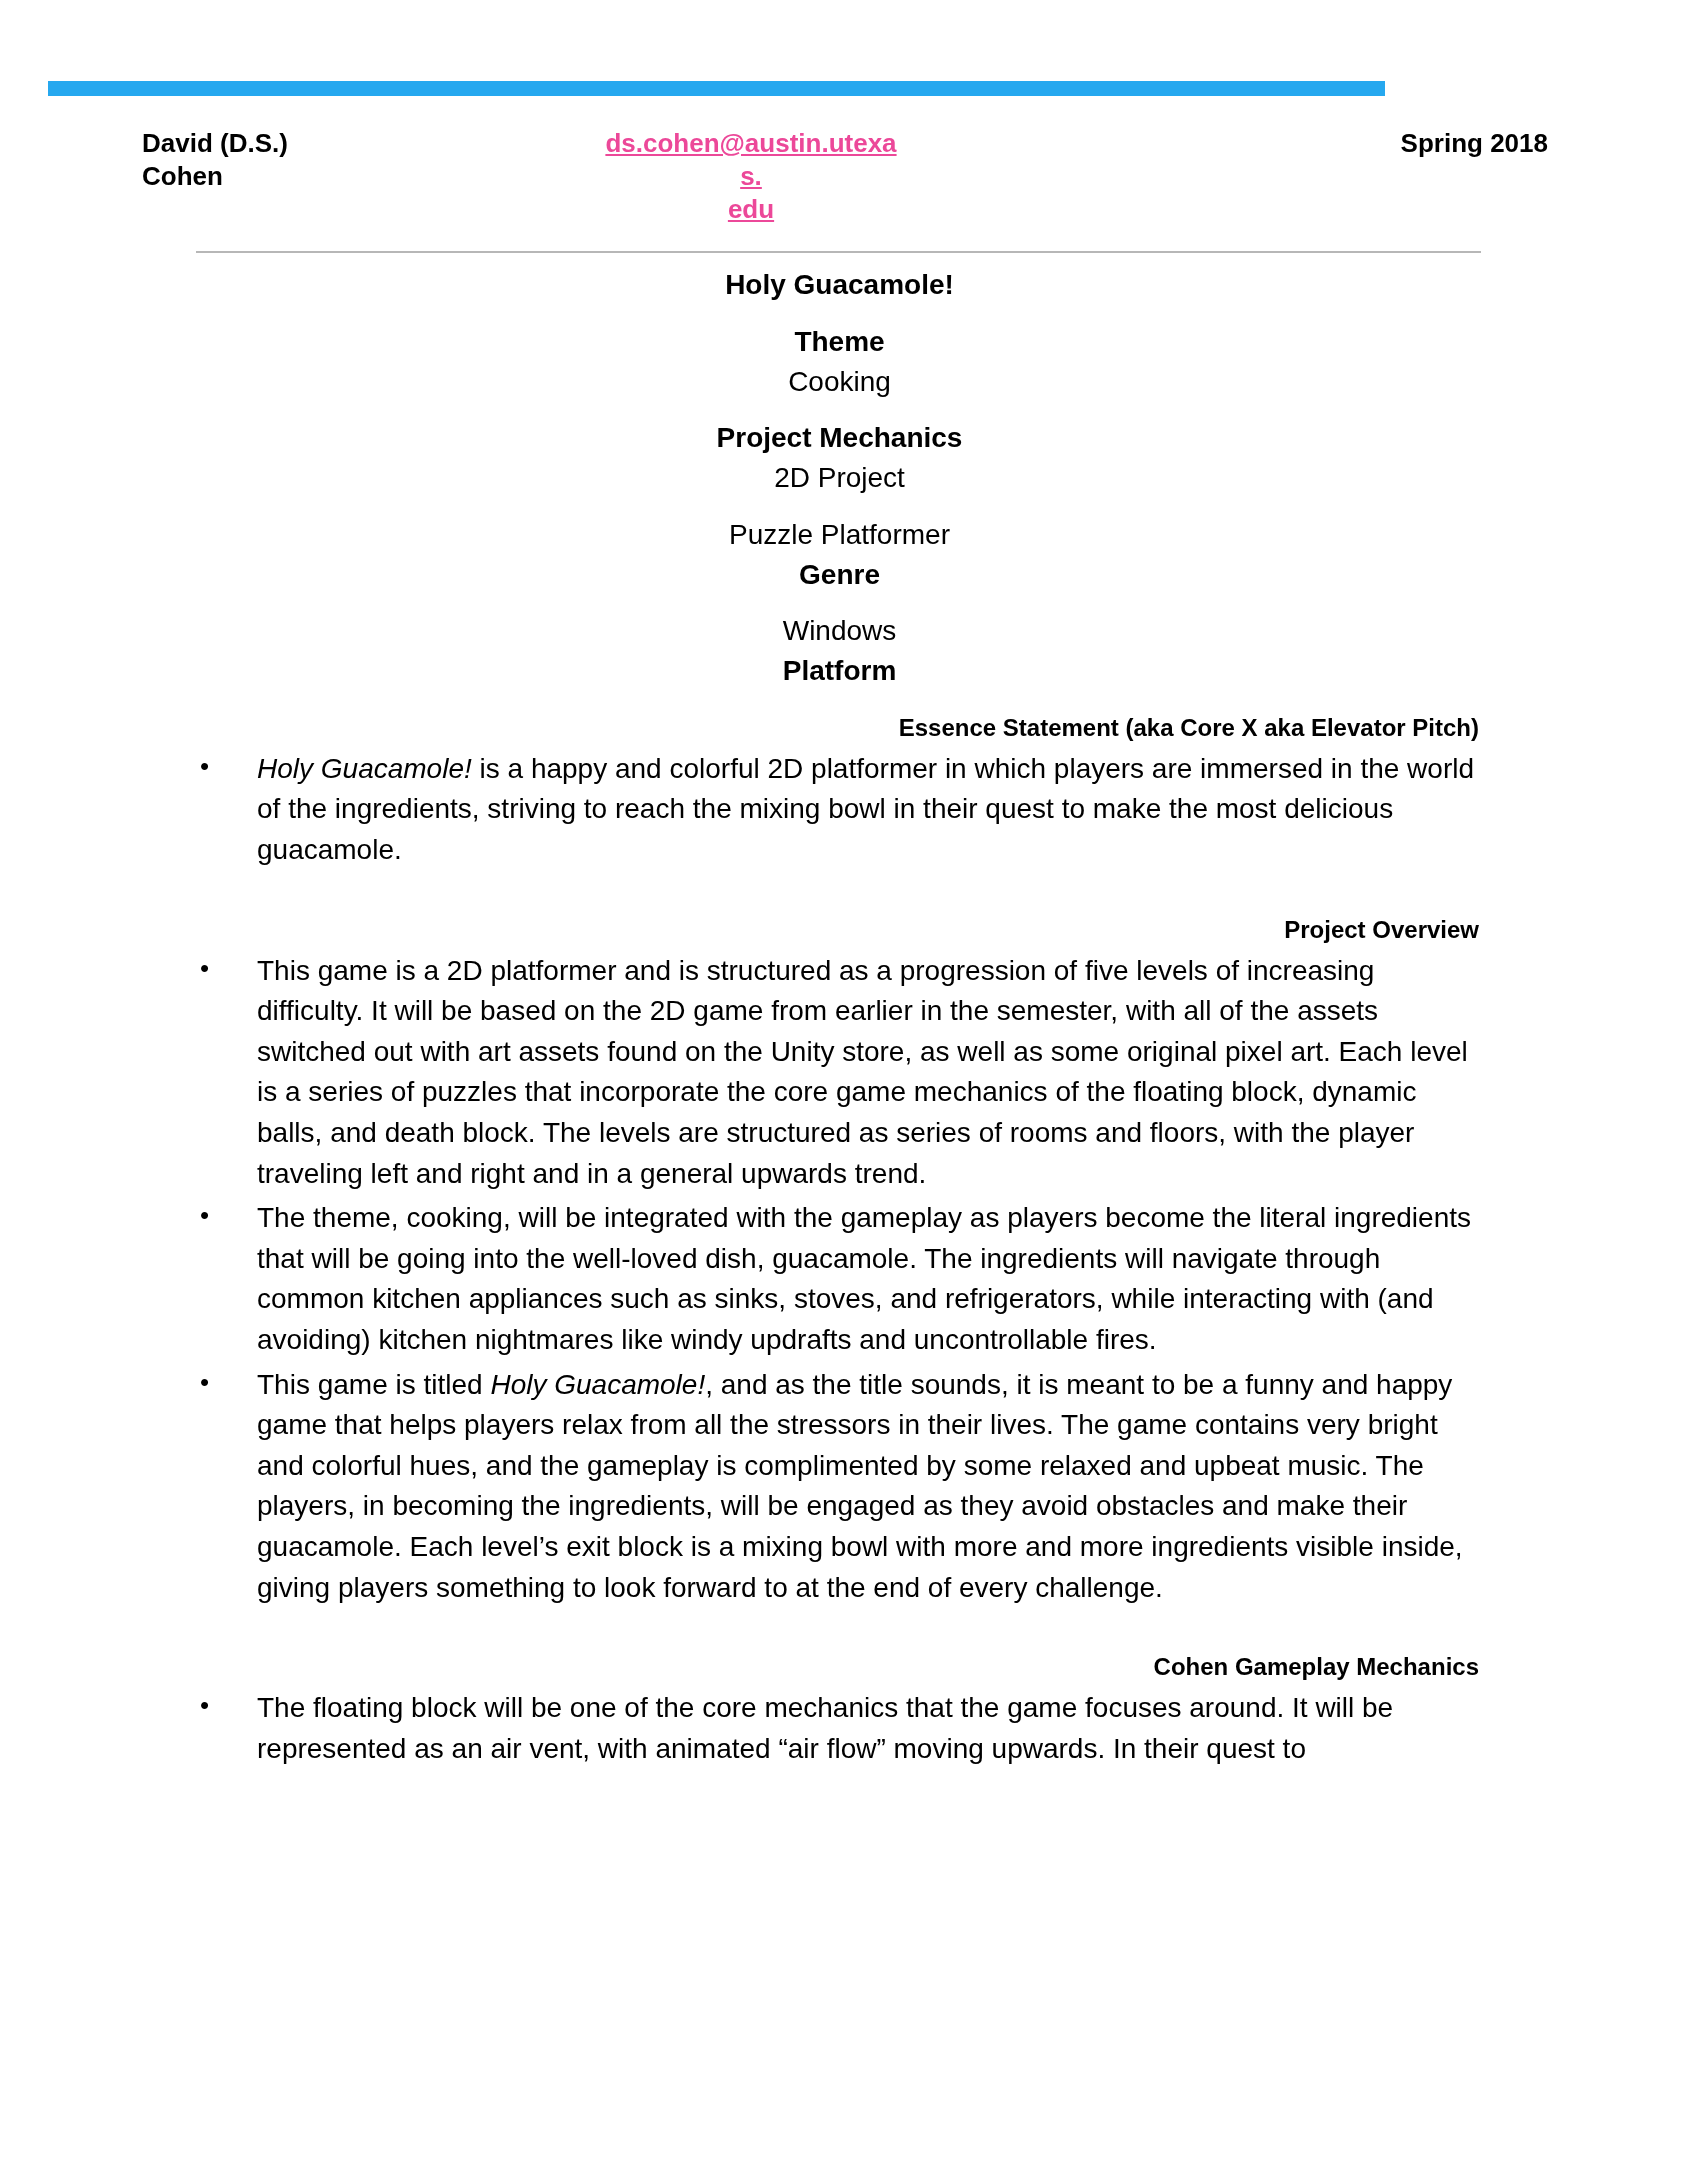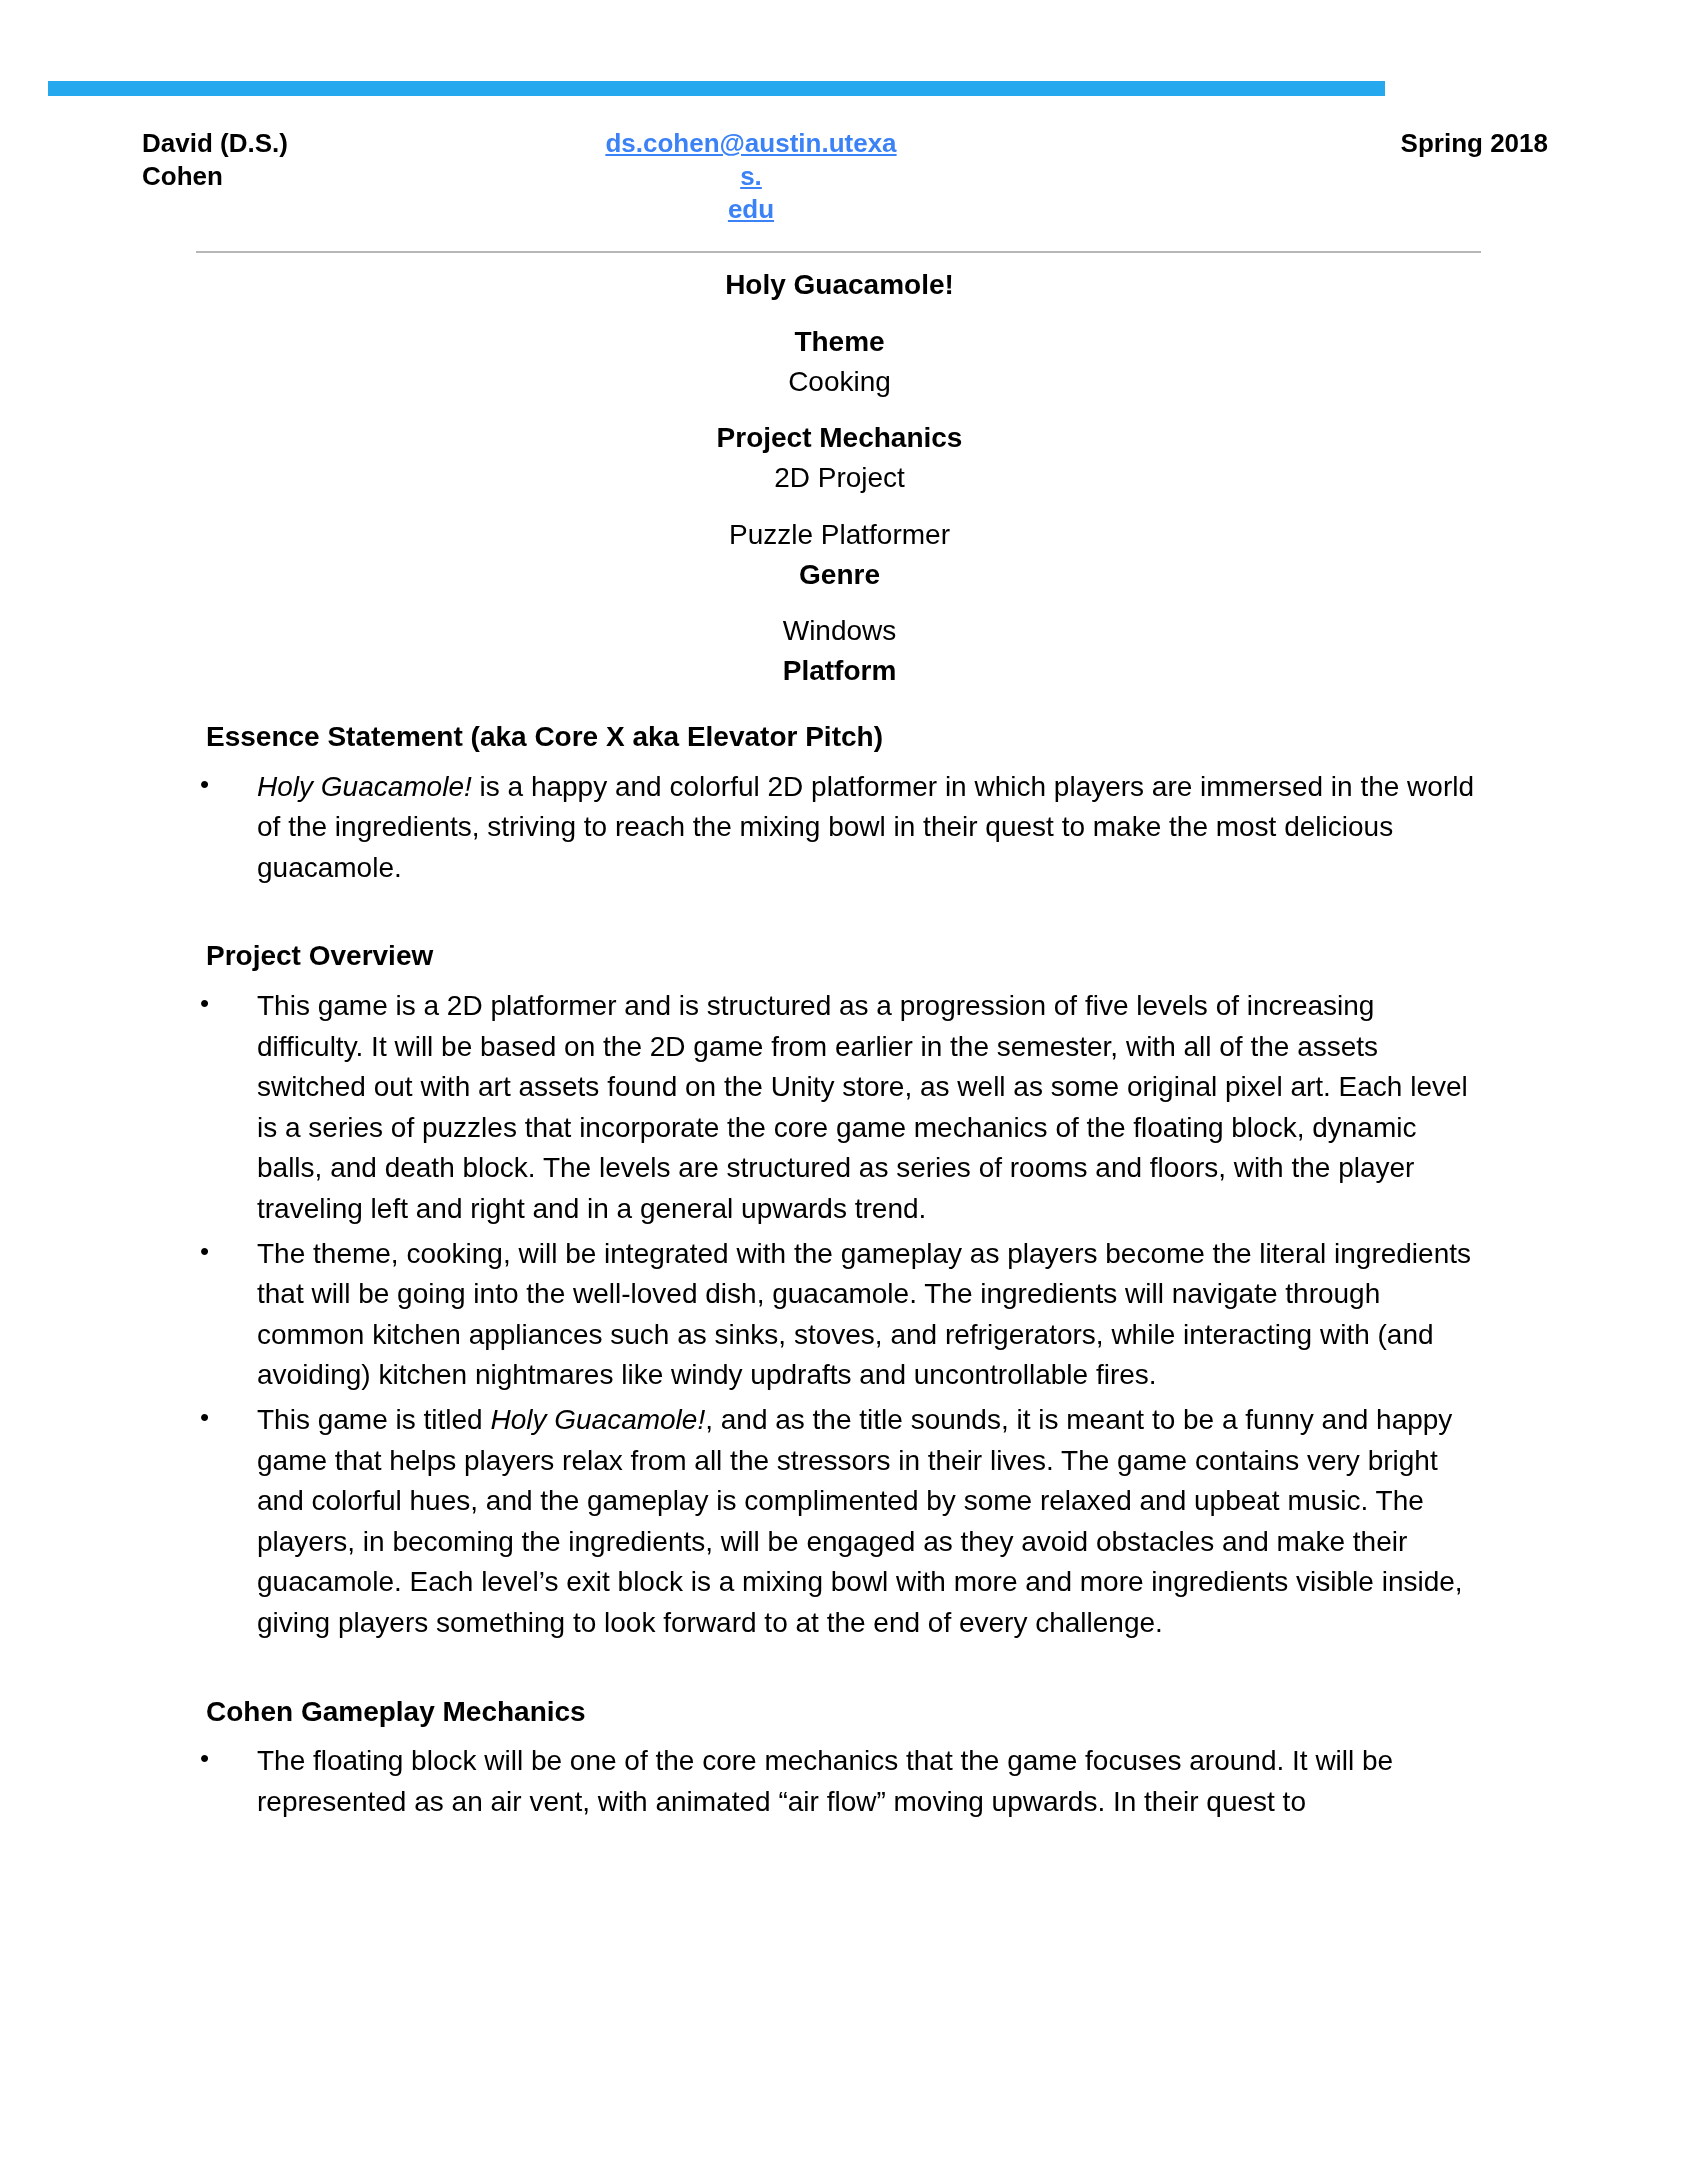--- a/index.html
+++ b/index.html
@@ -50,21 +50,21 @@
     width: 307px;
     flex: 0 0 307px;
   }
   .hdr-email {
     flex: 1 1 auto;
     text-align: center;
     padding-right: 307px;
   }
   .hdr-email a,
   .hdr-email .linktext {
-    color: #3b82f6;
+    color: #ec4899;
     text-decoration: underline;
     font-weight: bold;
     display: block;
     max-width: 307px;
     margin: 0 auto;
     word-break: break-all;
   }
   .hdr-term {
     flex: 0 0 188px;
     text-align: right;
@@ -99,25 +99,25 @@
   .center-line {
     text-align: center;
     font-size: 28px;
     line-height: 1.42;
     margin: 0;
   }
   .center-line.bold { font-weight: bold; }
   .gap-sm { height: 17px; }
 
   .section-head {
-    text-align: left;
-    font-size: 28px;
+    text-align: right;
+    font-size: 24px;
     font-weight: bold;
     line-height: 1.42;
-    margin: 10px;
+    margin: 4px;
   }
 
   ul.bullets {
     list-style: none;
     margin: 0;
     padding: 0;
   }
   ul.bullets li {
     position: relative;
     padding-left: 57px;

